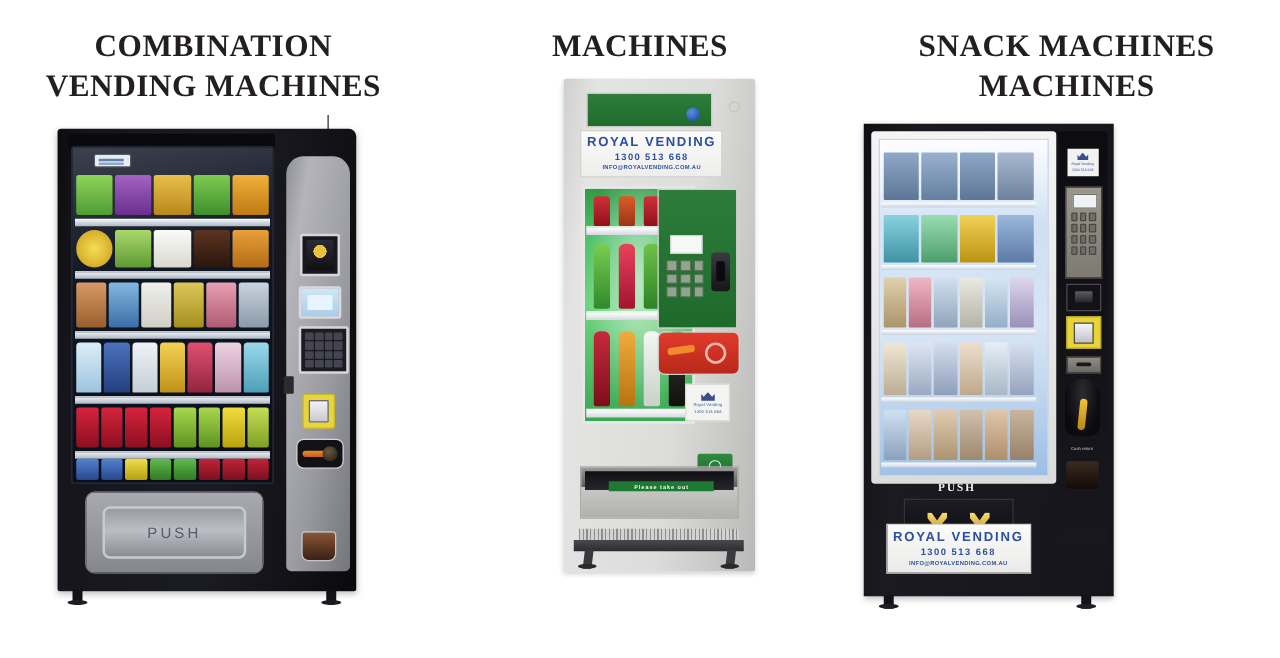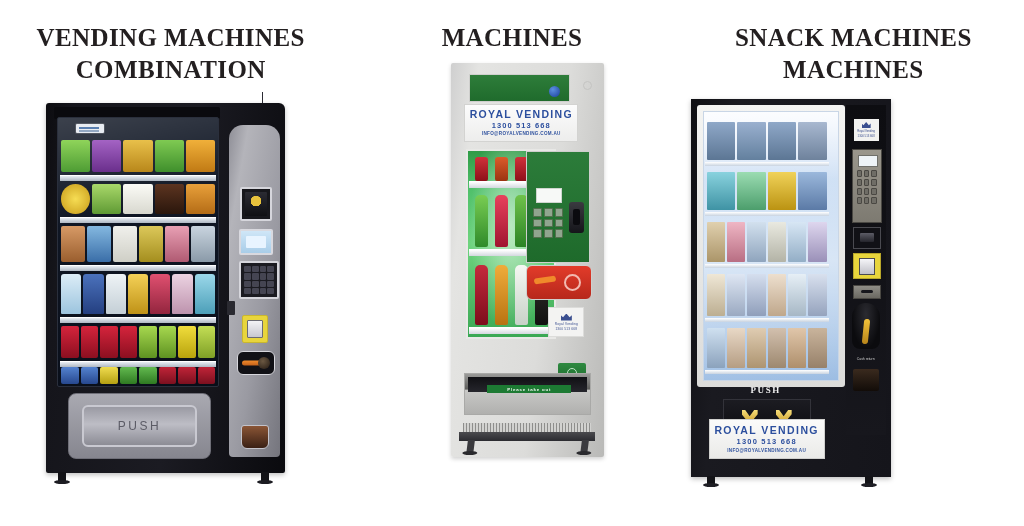--- a/index.html
+++ b/index.html
@@ -263,22 +263,22 @@
   .m3-leg::after{content:"";position:absolute;left:-4px;bottom:0;width:16px;height:4px;background:#1e1e24;border-radius:50%;}
 </style>
 </head>
 <body>
 
 <div class="page">
   <div class="columns">
 
     <div class="col">
       <div class="cat-title">
+        <div>COMBINATION</div>
         <div>VENDING MACHINES</div>
-        <div>COMBINATION</div>
       </div>
       <div class="machine-wrap">
         <div class="m1">
           <div class="m1-antenna"></div>
           <div class="m1-body"></div>
           <div class="m1-hood"></div>
 
           <div class="m1-glass">
             <div class="m1-tag"></div>
 

